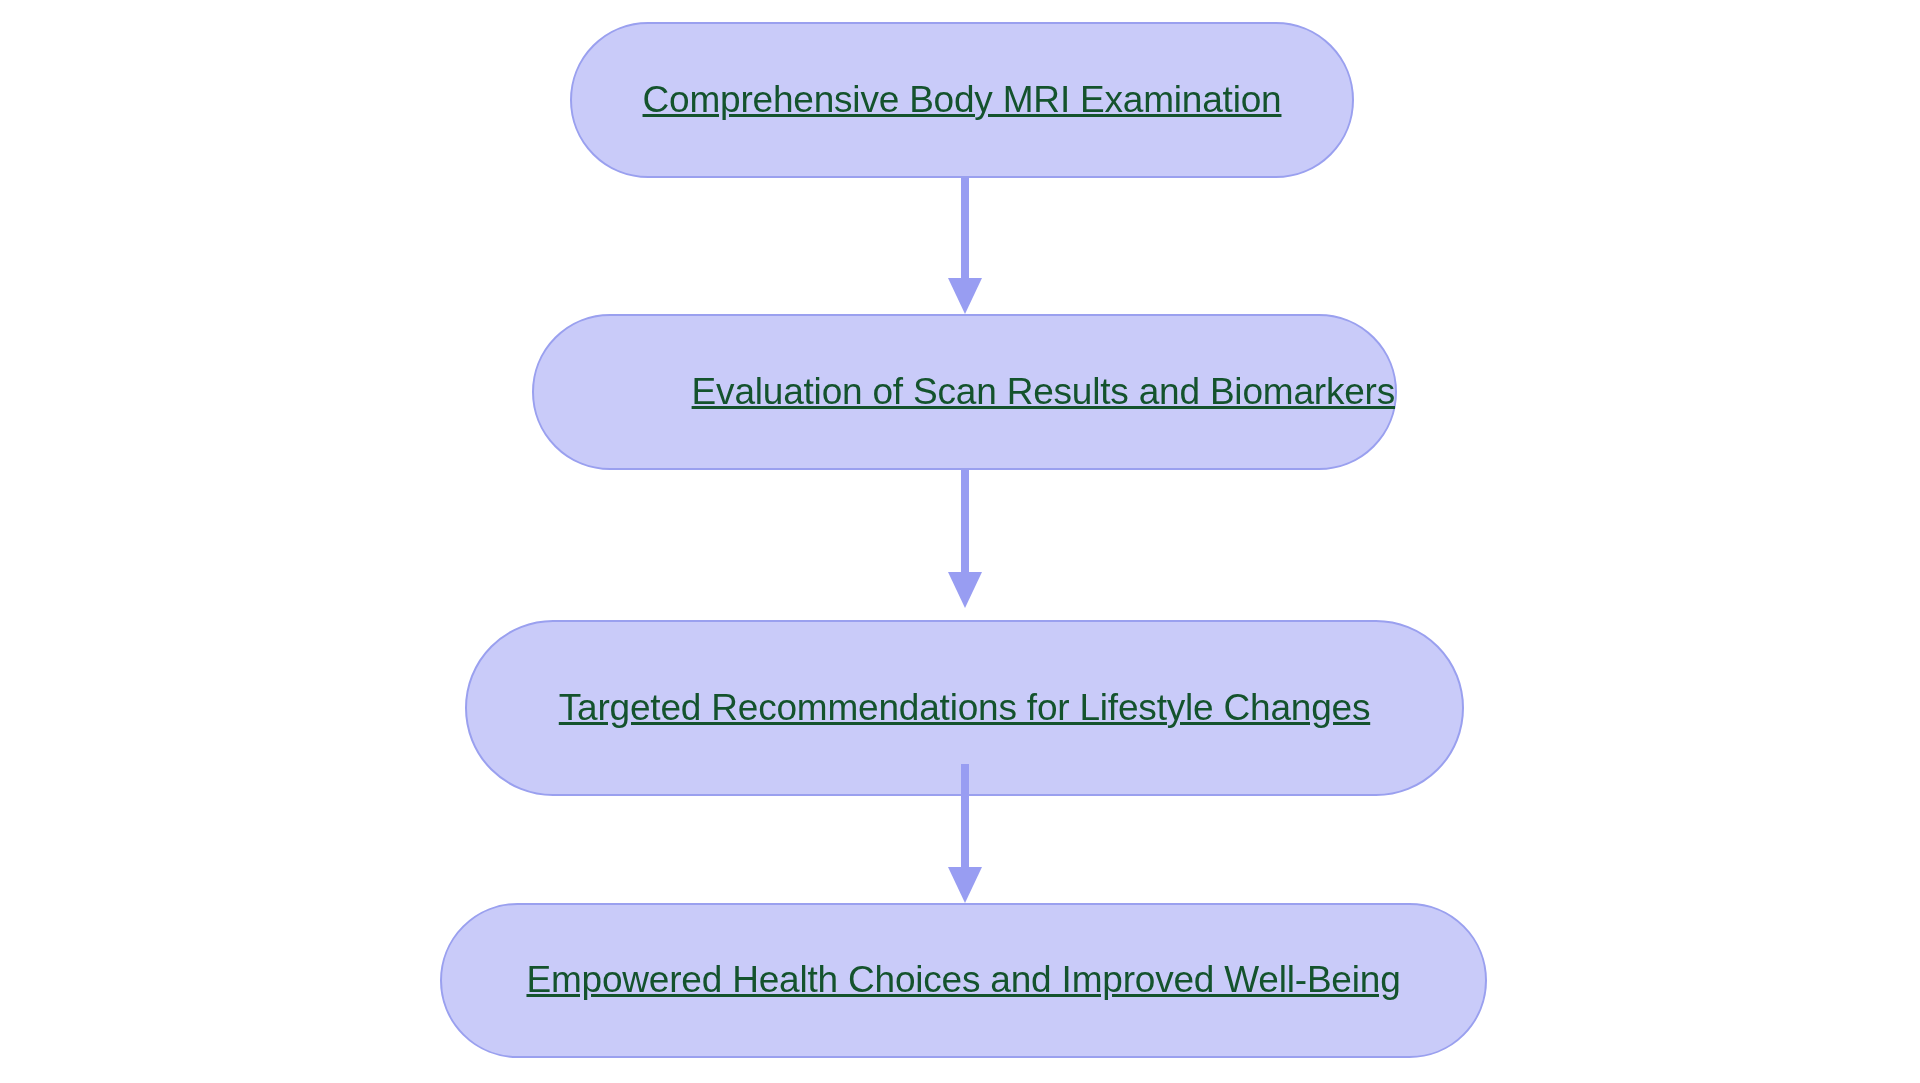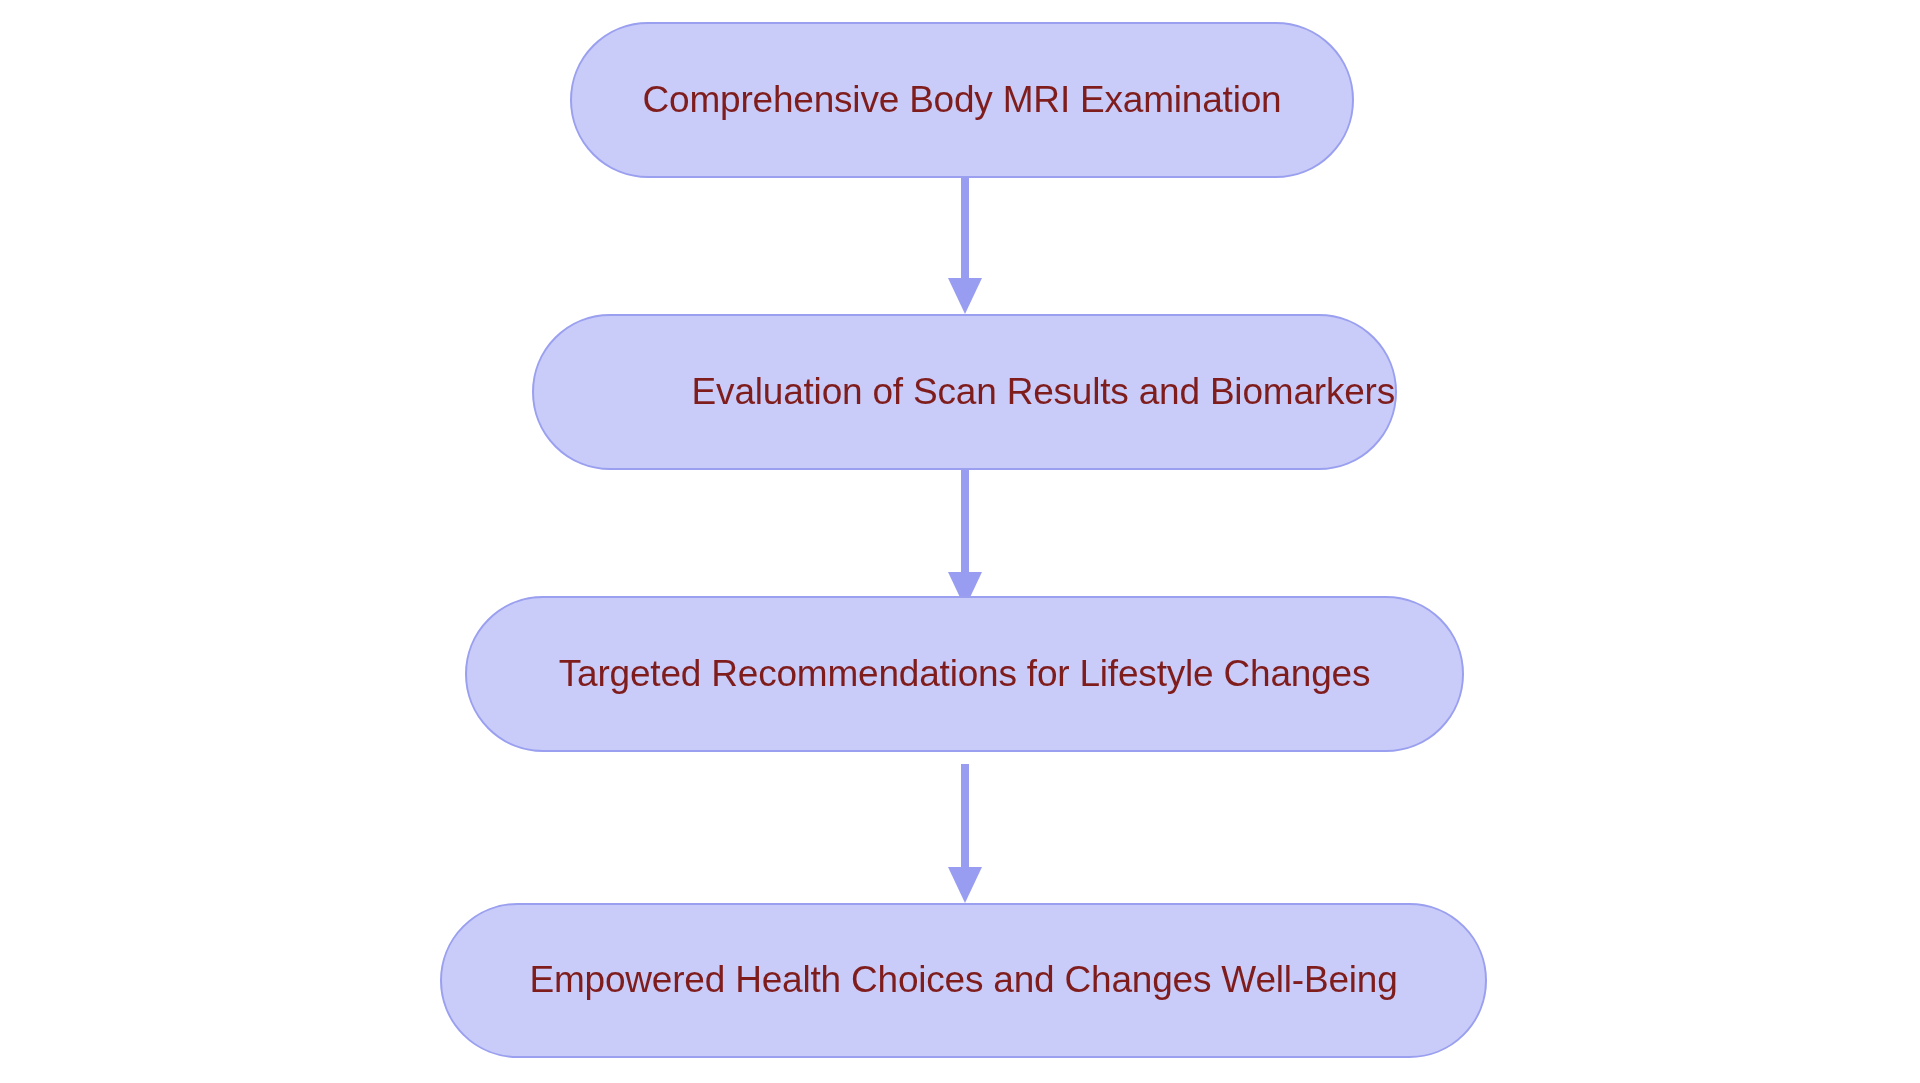--- a/index.html
+++ b/index.html
@@ -27,33 +27,34 @@
     background: #c9cbf9;
     border: 2px solid #9aa0ef;
     border-radius: 500px;
     display: flex;
     align-items: center;
     justify-content: center;
     text-align: center;
   }
 
   .flow-node-label {
-    color: #7f1d1d;
+    color: #14532d;
     font-family: "Liberation Sans", sans-serif;
     font-size: 37px;
     font-weight: 400;
     line-height: 1.1;
     letter-spacing: -0.2px;
     white-space: nowrap;
+    text-decoration: underline;
   }
 
   
   #node-0 { left: 570px;  top: 22px;   width: 784px;  height: 156px; }
   #node-1 { left: 532px;  top: 314px;  width: 865px;  height: 156px; justify-content: flex-end; }
-  #node-2 { left: 465px;  top: 596px;  width: 999px;  height: 156px; }
+  #node-2 { left: 465px;  top: 620px;  width: 999px;  height: 176px; }
   #node-3 { left: 440px;  top: 903px;  width: 1047px; height: 155px; }
 
   .flow-arrow {
     position: absolute;
     left: 961px;
     width: 8px;
   }
   .flow-arrow .arrow-shaft {
     position: absolute;
     left: 0;
@@ -112,16 +113,16 @@
   <div class="flow-node" id="node-2">
     <span class="flow-node-label">Targeted Recommendations for Lifestyle Changes</span>
   </div>
 
   <div class="flow-arrow" id="arrow-2">
     <div class="arrow-shaft"></div>
     <div class="arrow-head"></div>
   </div>
 
   <div class="flow-node" id="node-3">
-    <span class="flow-node-label">Empowered Health Choices and Changes Well-Being</span>
+    <span class="flow-node-label">Empowered Health Choices and Improved Well-Being</span>
   </div>
 
 </div>
 
 </body></html>

